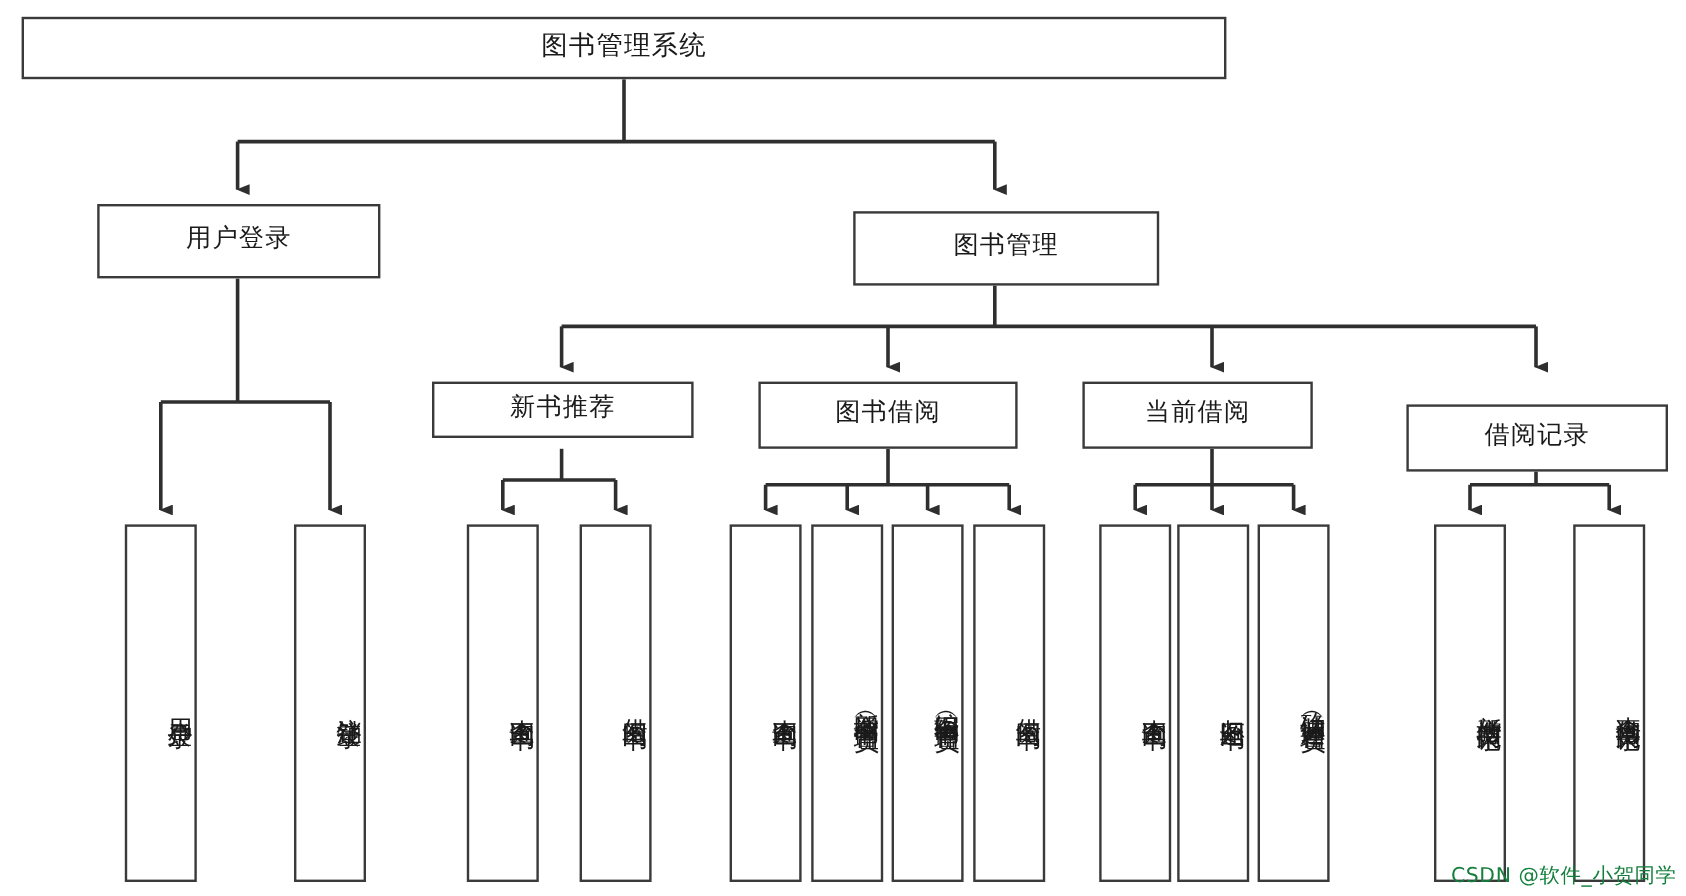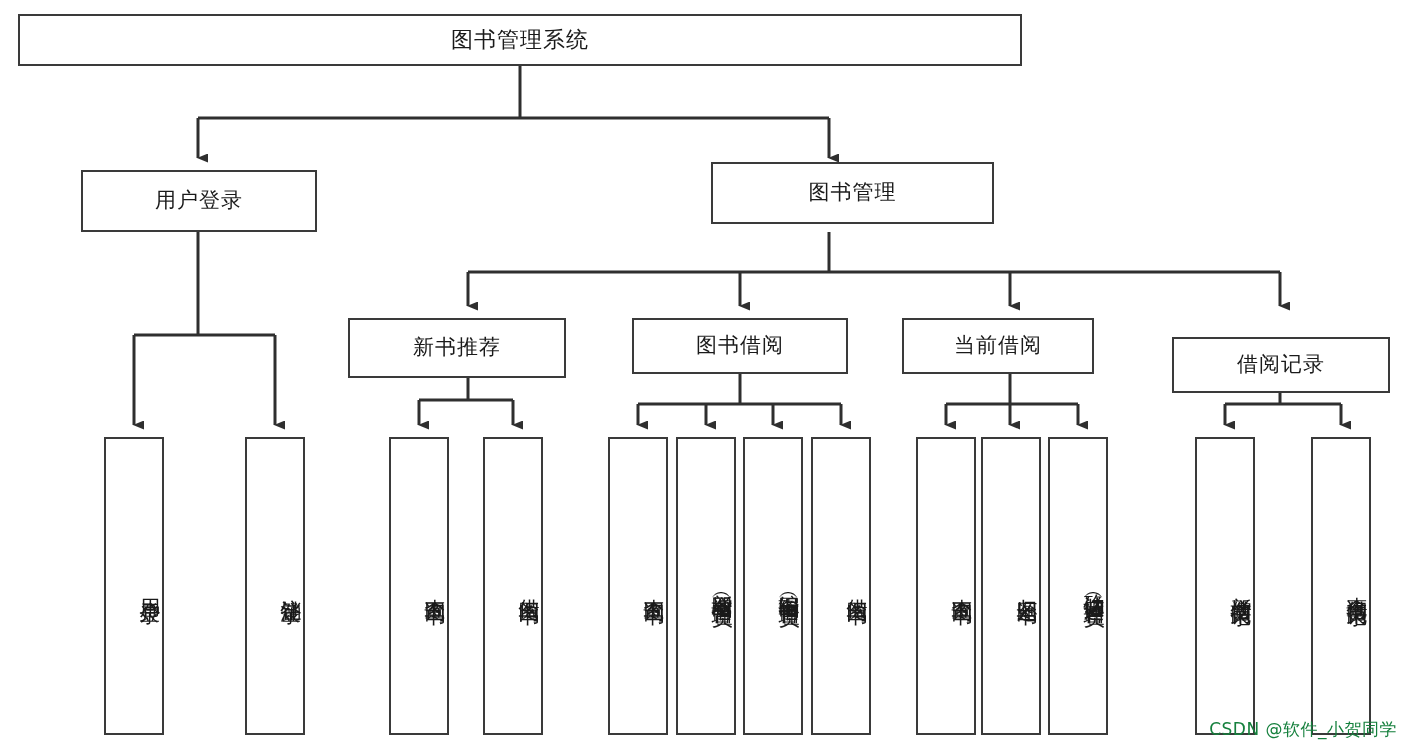--- a/index.html
+++ b/index.html
@@ -34,20 +34,21 @@
     display: flex;
     align-items: center;
     justify-content: center;
     color: #1a1a1a;
   }
   .node-h {
     font-size: 21px;
     letter-spacing: 1px;
     line-height: 1.2;
     white-space: nowrap;
+    font-family: Liberation Mono, monospace;
   }
   .node-root {
     font-size: 22px;
   }
   .node-v {
     writing-mode: vertical-rl;
     text-orientation: upright;
     font-size: 21px;
     line-height: 1.22;
     letter-spacing: 2px;
@@ -125,23 +126,23 @@
       <path d="M1225,404 L1341,404"></path>
       <path d="M1225,404 L1225,425" marker-end="url(#arw)"></path>
       <path d="M1341,404 L1341,425" marker-end="url(#arw)"></path>
     </g>
   </svg>
 
   <div class="node node-h node-root" style="left:18px; top:14px; width:1004px; height:52px;">图书管理系统</div>
 
   <div class="node node-h" style="left:81px; top:170px; width:236px; height:62px;">用户登录</div>
 
-  <div class="node node-h" style="left:711px; top:162px; width:283px; height:62px;">图书管理</div>
-
-  <div class="node node-h" style="left:348px; top:318px; width:218px; height:60px;">新书推荐</div>
+  <div class="node node-h" style="left:711px; top:176px; width:255px; height:62px;">图书管理</div>
+
+  <div class="node node-h" style="left:360px; top:318px; width:218px; height:47px;">新书推荐</div>
 
   <div class="node node-h" style="left:632px; top:318px; width:216px; height:56px;text-align:center;">图书借阅</div>
 
   <div class="node node-h" style="left:902px; top:318px; width:192px; height:56px;">当前借阅</div>
 
   <div class="node node-h" style="left:1172px; top:318px; width:218px; height:56px;margin-top:19px;">借阅记录</div>
 
   <div class="node node-v" style="left:104px; top:437px; width:60px; height:298px;">
     <span>用户登录</span>
   </div>

